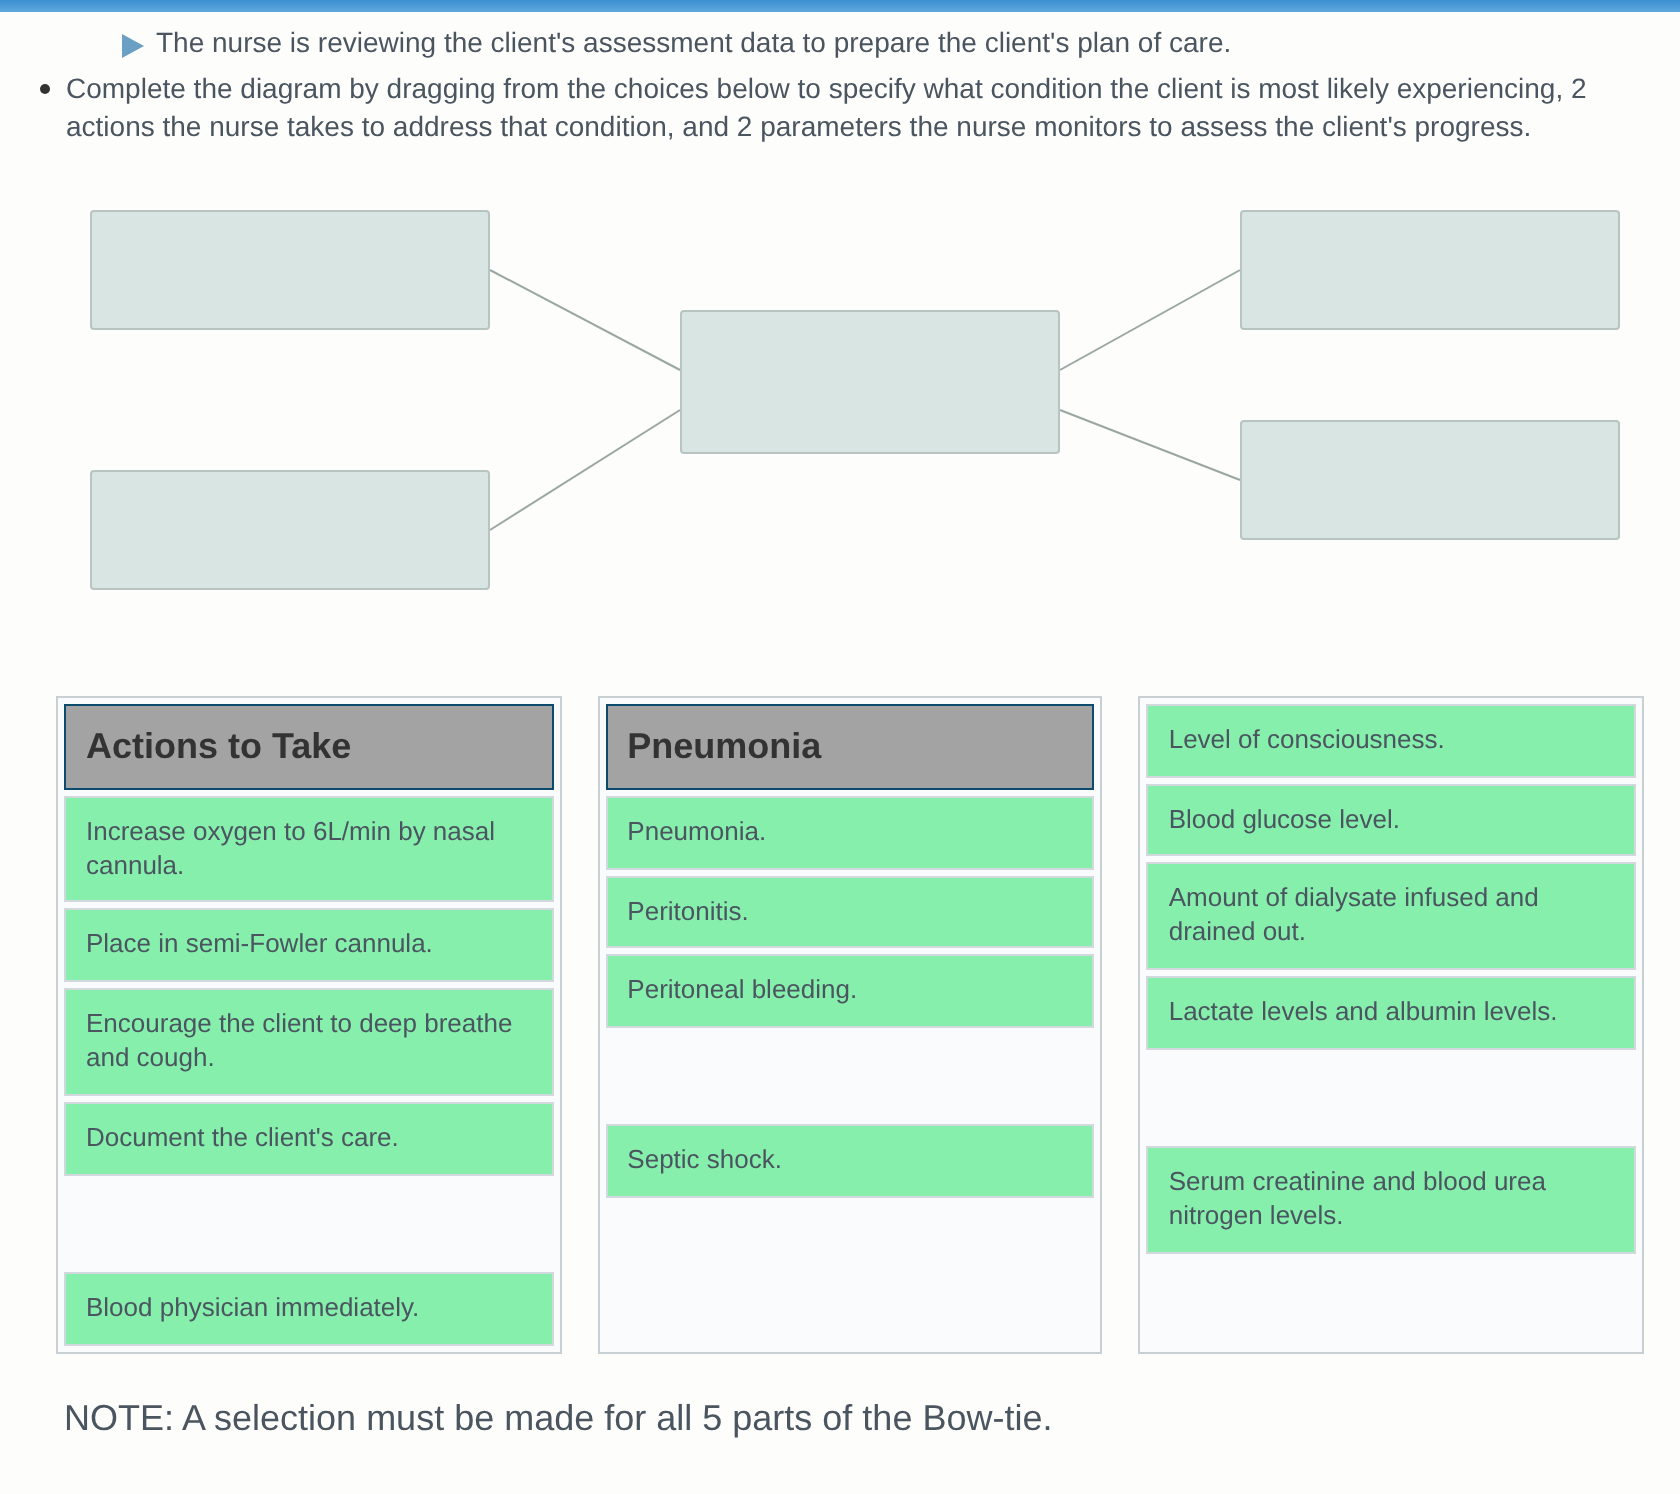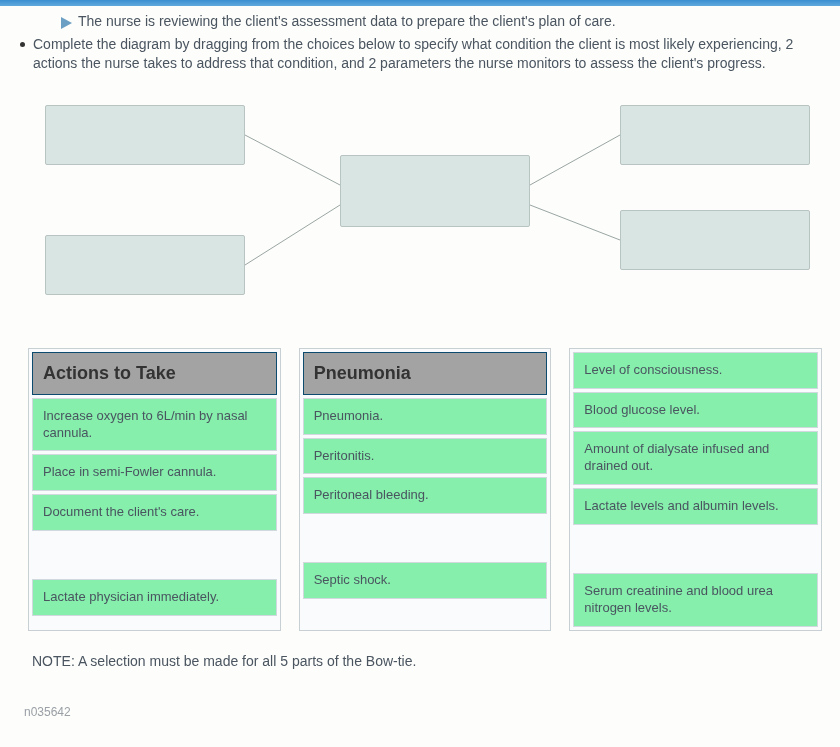--- a/index.html
+++ b/index.html
@@ -100,21 +100,21 @@
       padding: 9px 10px;
       margin-bottom: 3px;
       color: #4a5560;
       font-size: 13px;
       line-height: 1.3;
       cursor: grab;
     }
     .choice-item:last-child { margin-bottom: 0; margin-top: 48px; }
     .note {
       margin: 22px 0 0 12px;
-      font-size: 14px;
+      font-size: 18px;
       color: #4a5560;
     }
     .footer-id {
       margin-top: 36px;
       margin-left: 4px;
       font-size: 12px;
       color: #9aa0a6;
     }
   </style>
 </head>
@@ -147,22 +147,23 @@
     <div class="dropzone dz-param-1"></div>
     <div class="dropzone dz-param-2"></div>
   </div>
 
   <div class="choice-columns">
 
     <div class="choice-col">
       <div class="col-header">Actions to Take</div>
       <div class="choice-item">Increase oxygen to 6L/min by nasal cannula.</div>
       <div class="choice-item">Place in semi-Fowler cannula.</div>
+      <div class="choice-item">Encourage the client to deep breathe and cough.</div>
       <div class="choice-item">Document the client's care.</div>
-      <div class="choice-item">Lactate physician immediately.</div>
+      <div class="choice-item">Blood physician immediately.</div>
     </div>
 
     <div class="choice-col">
       <div class="col-header">Pneumonia</div>
       <div class="choice-item">Pneumonia.</div>
       <div class="choice-item">Peritonitis.</div>
       <div class="choice-item">Peritoneal bleeding.</div>
       <div class="choice-item">Septic shock.</div>
     </div>
 

